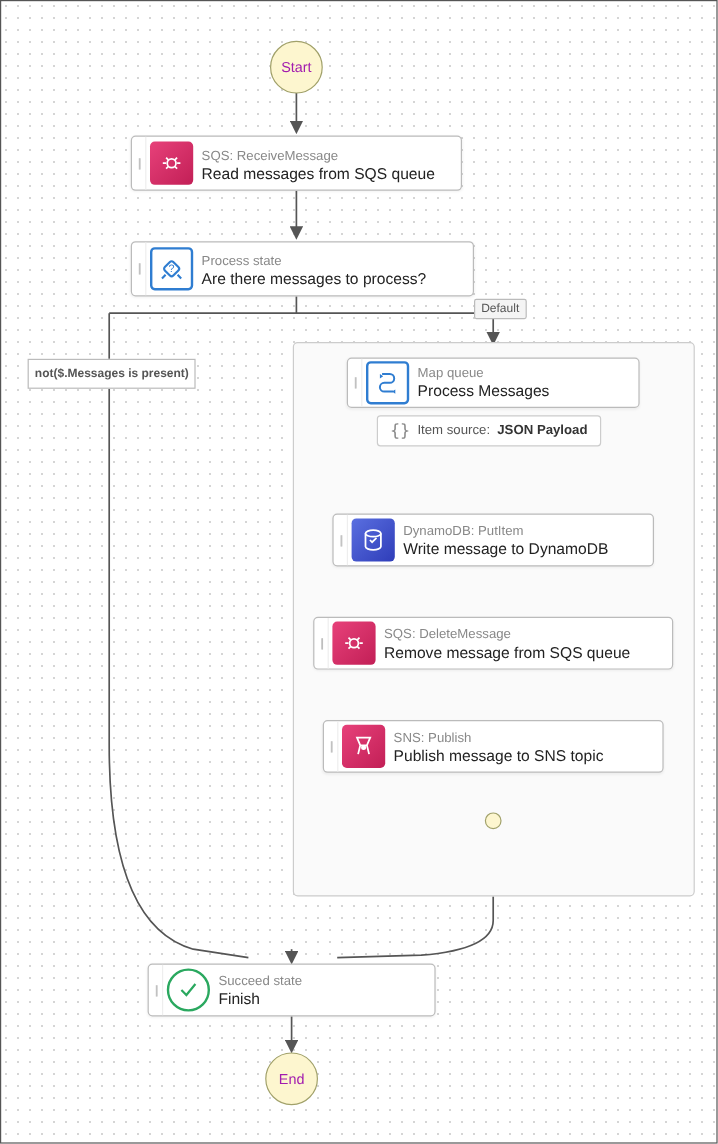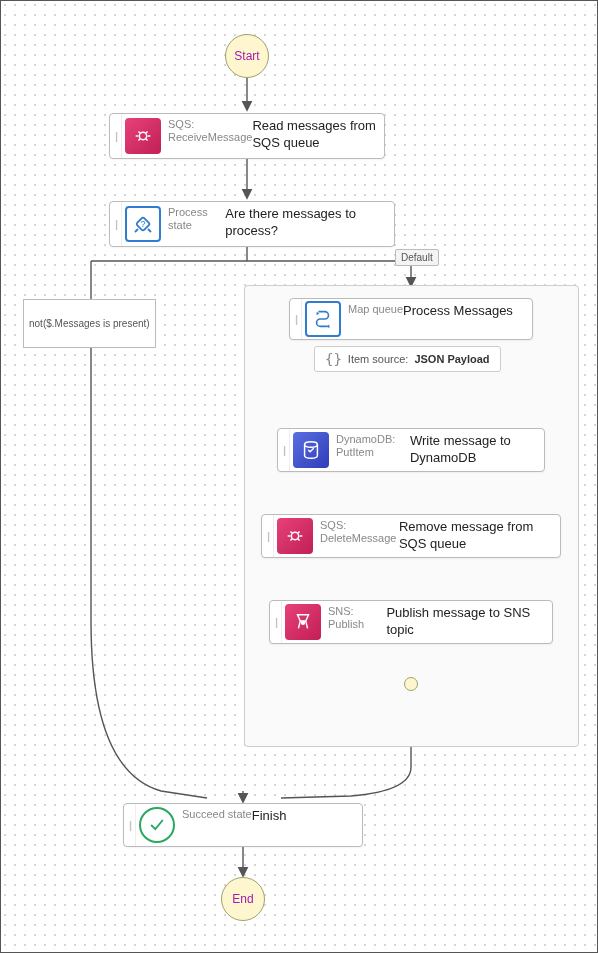--- a/index.html
+++ b/index.html
@@ -48,21 +48,22 @@
   color: #555;
   padding: 2px 5px;
   border-radius: 2px;
 }
 .condlabel {
   position: absolute;
   background: #fff;
   border: 1px solid #bbb;
   font-size: 10px;
   color: #555;
-  padding: 18px 5px;
+  padding: 6px 5px;
+  font-weight: bold;
 }
 .node {
   position: absolute;
   background: #fff;
   border: 1px solid #bbb;
   border-radius: 4px;
   display: flex;
   align-items: stretch;
   box-shadow: 0 1px 2px rgba(0,0,0,0.05);
 }
@@ -85,22 +86,22 @@
 .node .iconbox .icon {
   width: 36px; height: 36px;
   border-radius: 4px;
   display: flex;
   align-items: center;
   justify-content: center;
 }
 .node .textbox {
   flex: 1;
   display: flex;
-  flex-direction: row;
-  justify-content: flex-start;
+  flex-direction: column;
+  justify-content: flex-end;
   padding: 4px 8px 4px 4px;
 }
 .node .subtitle {
   font-size: 11px;
   color: #888;
   line-height: 1.2;
 }
 .node .title {
   font-size: 13px;
   color: #222;

